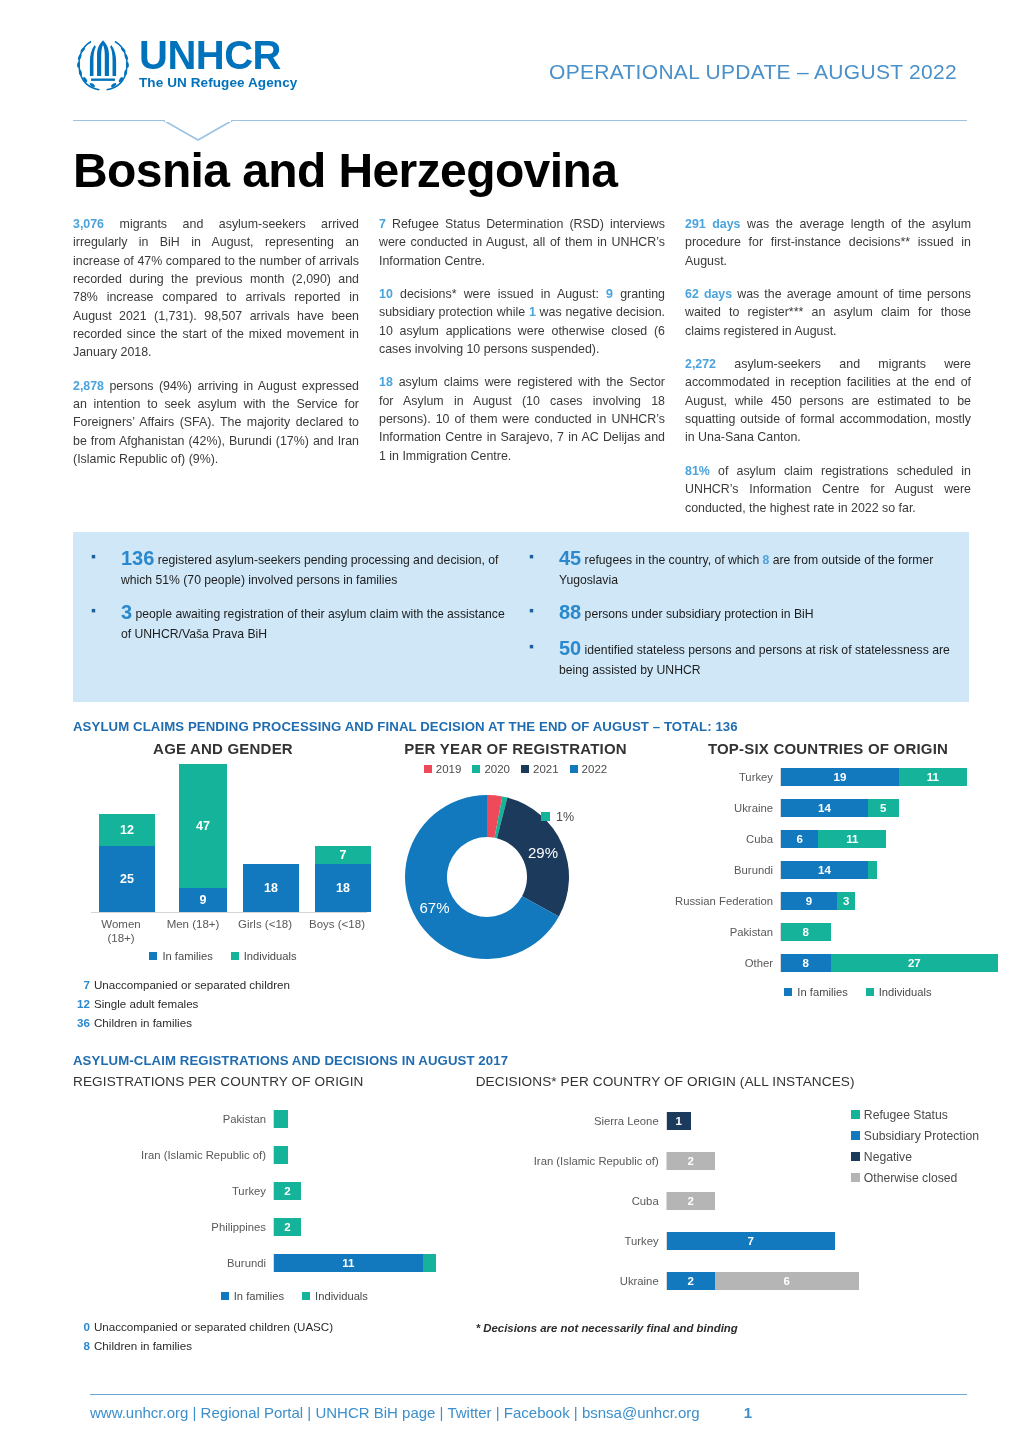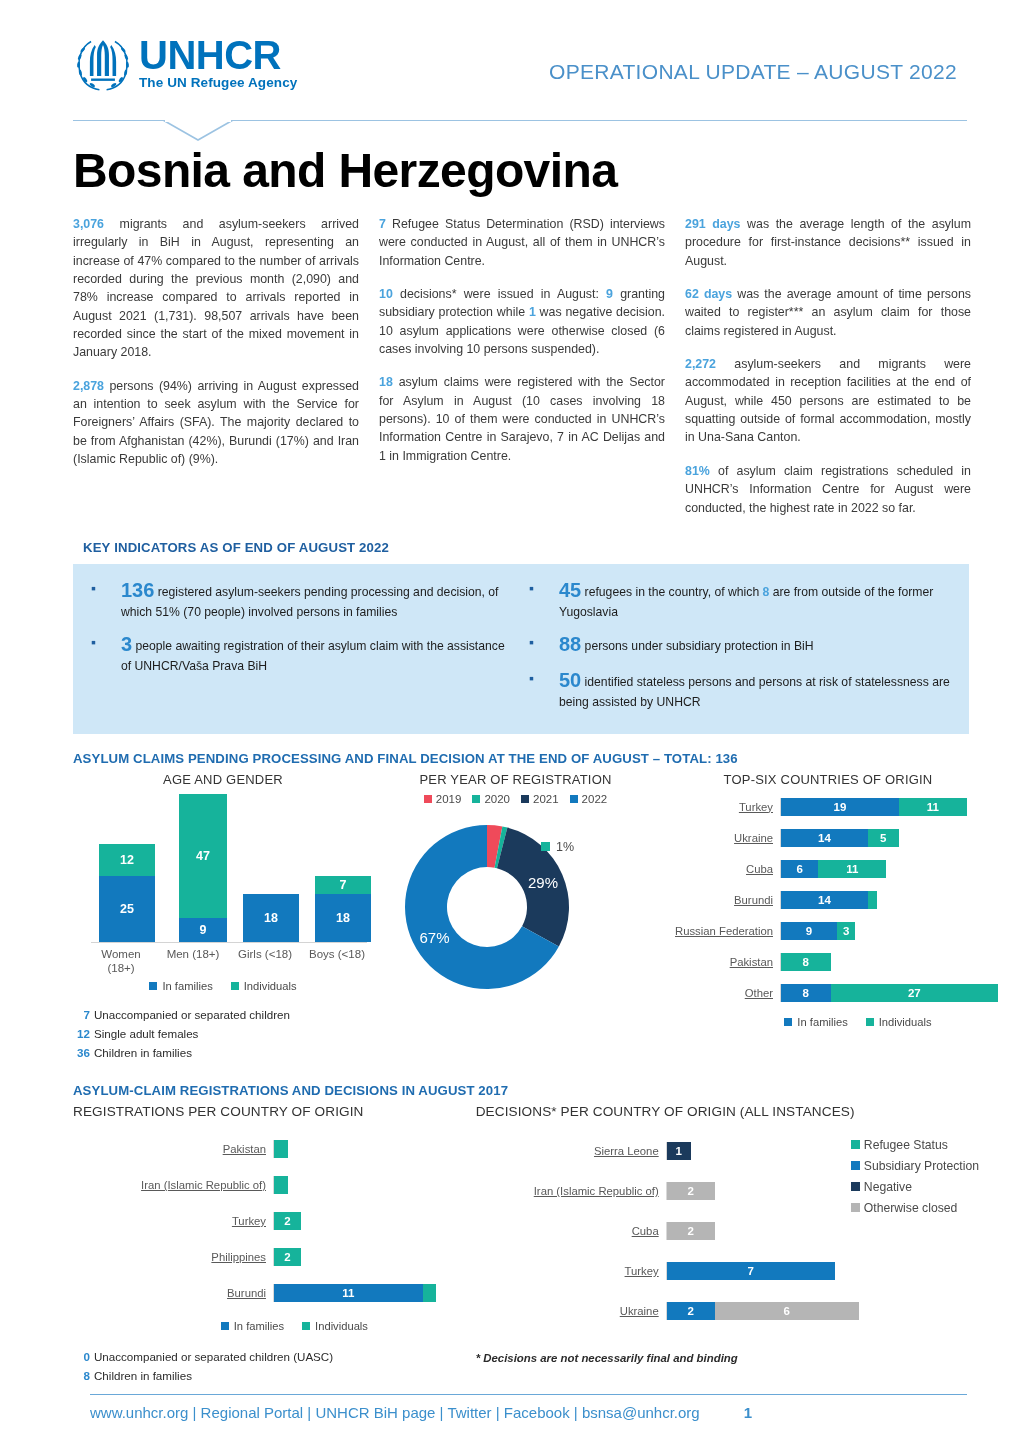--- a/index.html
+++ b/index.html
@@ -64,21 +64,21 @@
   
   .sec-title {
     font-size: 13.2px; font-weight: bold; color: #1f6cb0;
     letter-spacing: 0.1px; margin: 17px 0 6px 28px;
   }
 
   
   .charts1 { display: flex; margin-left: 28px; margin-top: 4px; }
   .chart-box { position: relative; }
   .c-title {
-    font-size: 13px; font-weight: normal; color: #333; text-align: center;
+    font-size: 15px; font-weight: bold; color: #333; text-align: center;
     letter-spacing: 0.2px; margin-bottom: 6px;
   }
 
   
   .vbars { width: 300px; height: 150px; position: relative; }
   .vb-axis { position: absolute; left: 18px; right: 6px; bottom: 0; border-top: 1px solid #d4d4d4; }
   .vb-group { position: absolute; bottom: 1px; width: 56px; }
   .vb-seg { width: 100%; position: relative; display: flex; align-items: center; justify-content: center; }
   .vb-seg span { font-size: 12.5px; color: #fff; font-weight: bold; }
   .vb-labels { display: flex; margin-top: 4px; padding-left: 12px; width: 300px; }
@@ -91,21 +91,21 @@
   .notes .n { color: #2b88cd; font-weight: bold; display: inline-block; min-width: 17px; text-align: right; margin-right: 4px;}
 
   
   .donut-legend { display: flex; justify-content: center; gap: 11px; margin-bottom: 10px; }
   .dl { display: flex; align-items: center; gap: 4px; font-size: 11.5px; color: #4a4a4a; }
   .dl .lg-sw { width: 8px; height: 8px; }
 
   
   .hbars { position: relative; }
   .hrow { display: flex; align-items: center; height: 26px; margin-bottom: 3px; }
-  .hlab { font-size: 11.3px; color: #595959; text-align: right; padding-right: 7px; text-decoration: underline; }
+  .hlab { font-size: 11.3px; color: #595959; text-align: right; padding-right: 7px; }
   .hbar-wrap { display: flex; height: 18px; border-left: 1px solid #d9d9d9; }
   .hseg { display: flex; align-items: center; justify-content: center; }
   .hseg span { font-size: 11.5px; color: #fff; font-weight: bold; }
 
   
   .charts2 { display: flex; margin-left: 28px; margin-top: 6px; }
   .sub-title { font-size: 13.6px; color: #333; letter-spacing: 0.1px; margin-bottom: 14px; }
   .footnote { font-size: 11.4px; font-style: italic; font-weight: bold; color: #2b2b2b; margin-top: 22px; }
 
   .dec-legend { position: absolute; right: 0; top: 34px; }
@@ -178,21 +178,20 @@
       <p><span class="hl">18</span><span> asylum claims were registered with the Sector for Asylum in August (10 cases involving 18 persons). 10 of them were conducted in UNHCR’s Information Centre in Sarajevo, 7 in AC Delijas and 1 in Immigration Centre.</span></p>
     </div>
     <div class="col">
       <p><span class="hl">291 days</span><span> was the average length of the asylum procedure for first-instance decisions** issued in August.</span></p>
       <p><span class="hl">62 days</span><span> was the average amount of time persons waited to register*** an asylum claim for those claims registered in August.</span></p>
       <p><span class="hl">2,272</span><span> asylum-seekers and migrants were accommodated in reception facilities at the end of August, while 450 persons are estimated to be squatting outside of formal accommodation, mostly in Una-Sana Canton.</span></p>
       <p><span class="hl">81%</span><span> of asylum claim registrations scheduled in UNHCR’s Information Centre for August were conducted, the highest rate in 2022 so far.</span></p>
     </div>
   </div>
 
-  <div class="ki-title">KEY INDICATORS AS OF END OF AUGUST 2022</div>
   <div class="ki-box">
     <div class="ki-col">
       <div class="ki-item">
         <span class="ki-bullet">▪</span>
         <span class="ki-text"><span class="ki-num">136</span><span> registered asylum-seekers pending processing and decision, of which 51% (70 people) involved persons in families</span></span>
       </div>
       <div class="ki-item">
         <span class="ki-bullet">▪</span>
         <span class="ki-text"><span class="ki-num">3</span><span> people awaiting registration of their asylum claim with the assistance of UNHCR/Vaša Prava BiH</span></span>
       </div>

